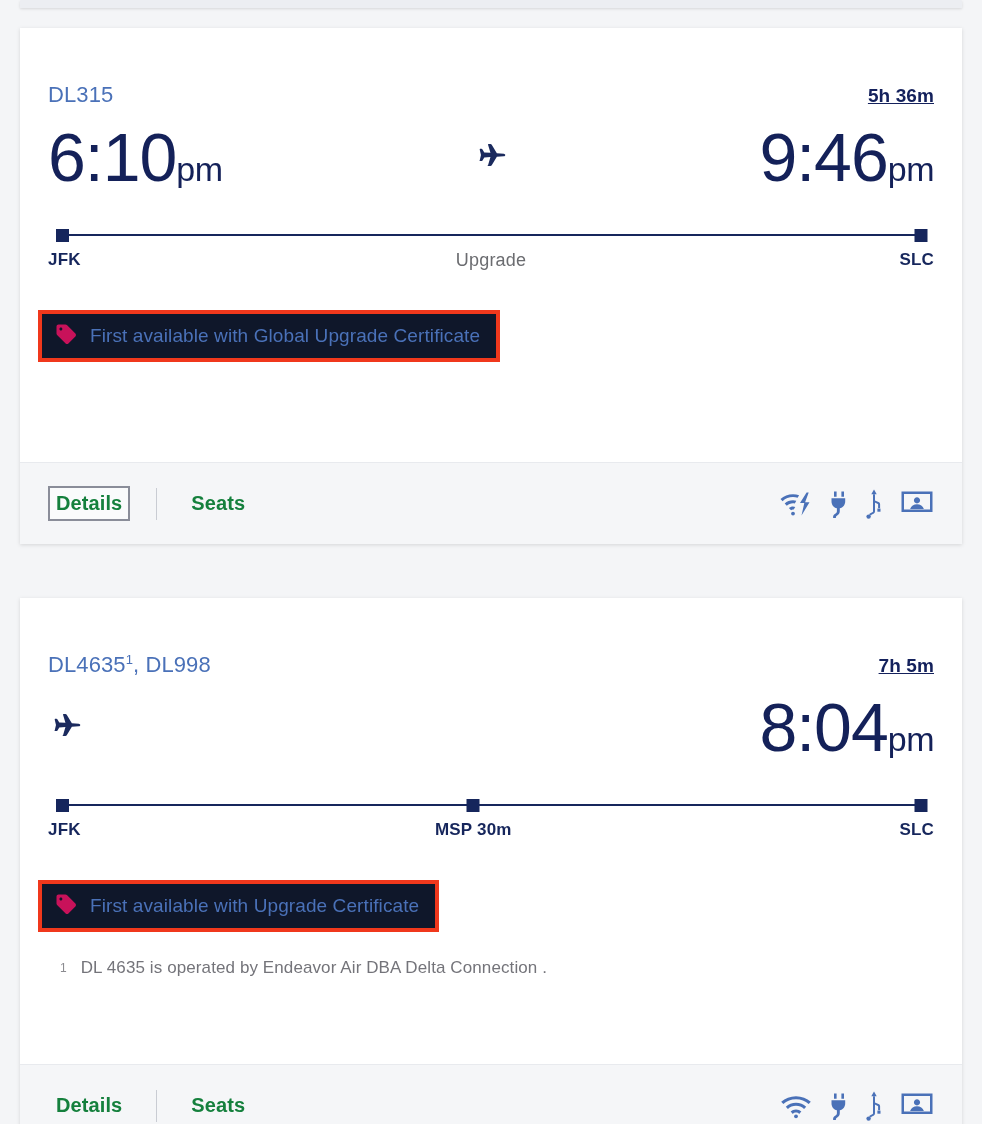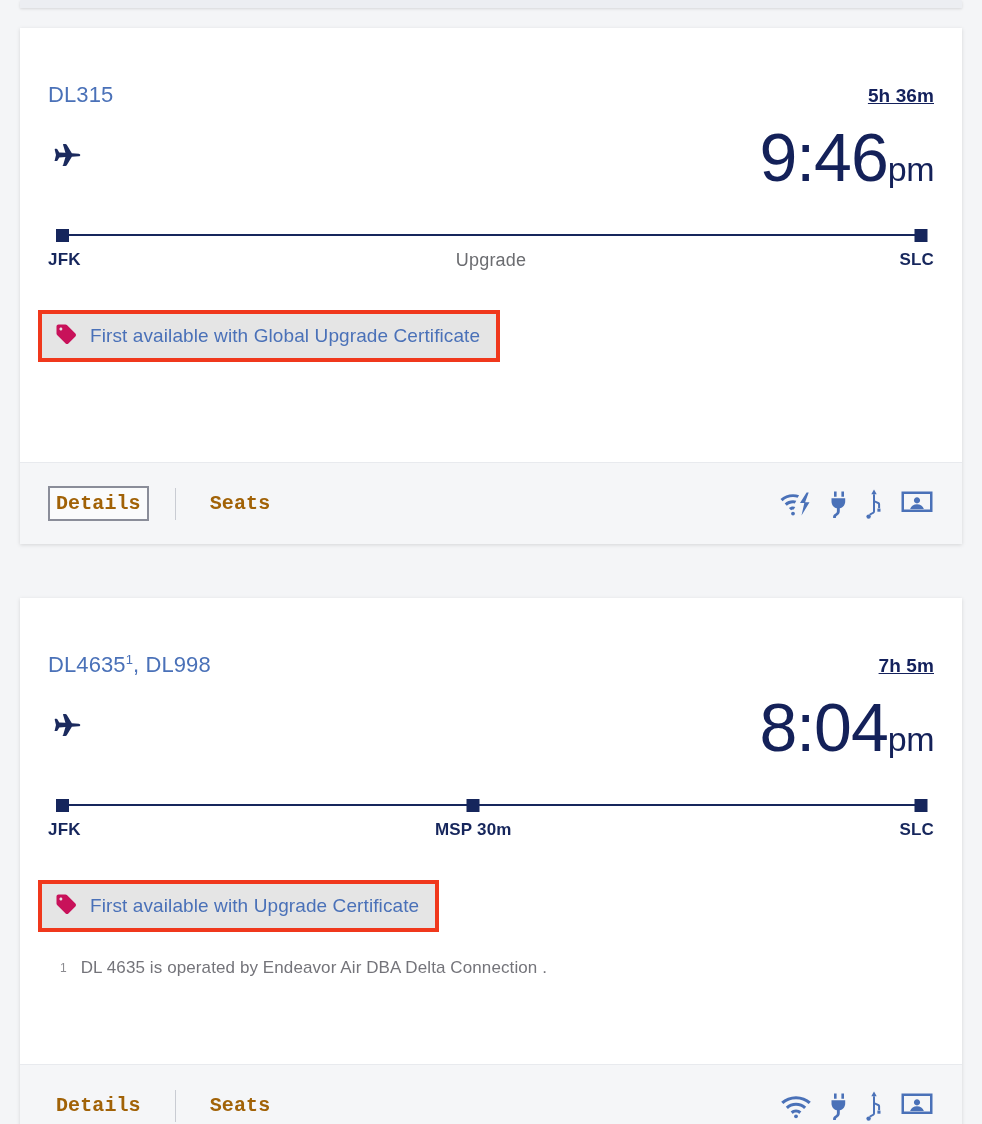--- a/index.html
+++ b/index.html
@@ -138,21 +138,21 @@
 
   
   .upgrade-banner {
     display: inline-flex;
     align-items: center;
     gap: 12px;
     margin-top: 34px;
     margin-left: -10px;
     padding: 8px 16px 8px 12px;
     border: 4px solid #f0381c;
-    background: #e5e5e5;
+    background: #0f172a;
   }
   .tag-icon { flex: 0 0 auto; display: block; }
   .upgrade-text {
     font-size: 19px;
     color: #4a71b8;
     white-space: nowrap;
     letter-spacing: .1px;
   }
 
   
@@ -186,26 +186,26 @@
     padding: 0 28px;
   }
   .footer-actions {
     display: flex;
     align-items: center;
     gap: 0;
   }
   .action-btn {
     font-size: 20px;
     font-weight: 700;
-    color: #a16207;
+    color: #15803d;
     background: transparent;
     border: 2px solid transparent;
     padding: 4px 6px;
     cursor: pointer;
-    font-family: Liberation Mono, monospace;
+    font-family: Liberation Sans, sans-serif;
     letter-spacing: .1px;
   }
   .action-btn.focused {
     border-color: #8a8d99;
     background: #fafbfc;
   }
   .vdiv {
     width: 1px;
     height: 32px;
     background: #c9ccd3;
@@ -231,20 +231,23 @@
     <div class="card-body">
 
       <div class="head-row">
         <div class="flight-nums">
           <span>DL315</span>
         </div>
         <div class="duration">5h 36m</div>
       </div>
 
       <div class="times-row">
+        <div class="time depart">
+          <span class="big">6:10</span><span class="mer">pm</span>
+        </div>
         <div class="plane-icon">
           <svg width="36" height="36" viewBox="0 0 24 24" fill="currentColor" aria-hidden="true">
             <path d="M21.5 12c0-.5-.45-.85-1-.9l-4.6-.35-3.4-5.6c-.2-.33-.52-.55-.9-.55h-1.1c-.33 0-.56.3-.47.62l1.6 5.35-4.1-.3-1.3-2.05c-.12-.2-.34-.32-.58-.32h-.7c-.3 0-.52.28-.45.57l.78 3.31c.03.14.03.28 0 .42l-.78 3.31c-.7.29.15.57.45.57h.7c.24 0 .46-.12.58-.32l1.3-2.05 4.1-.3-1.6 5.35c-.9.32.14.62.47.62h1.1c.38 0 .7-.22.9-.55l3.4-5.6 4.6-.35c.55-.05 1-.4 1-.9z"></path>
           </svg>
         </div>
         <div class="time arrive">
           <span class="big">9:46</span><span class="mer">pm</span>
         </div>
       </div>
 

